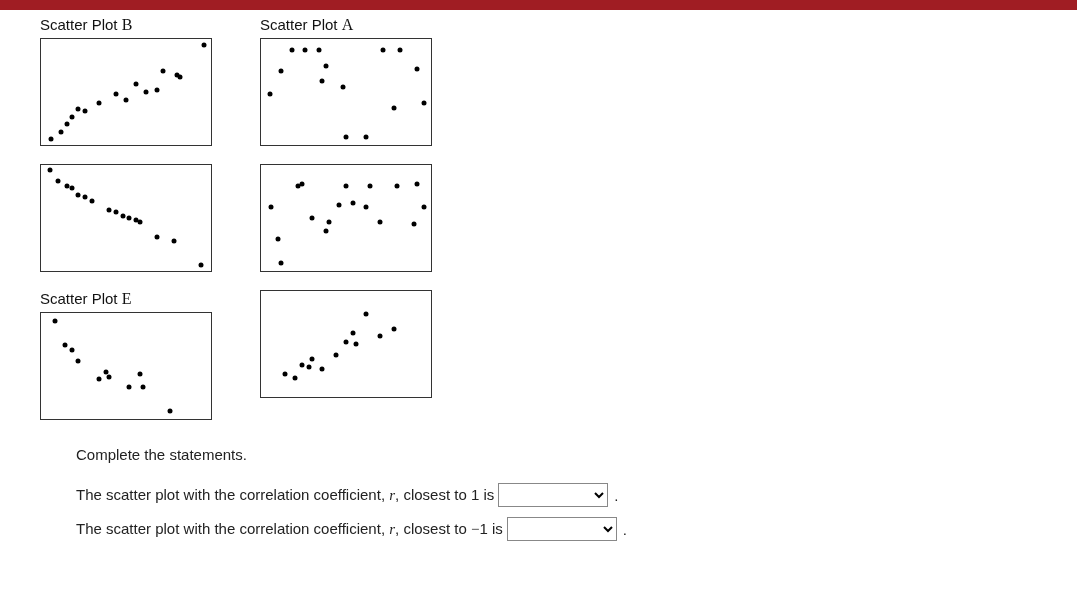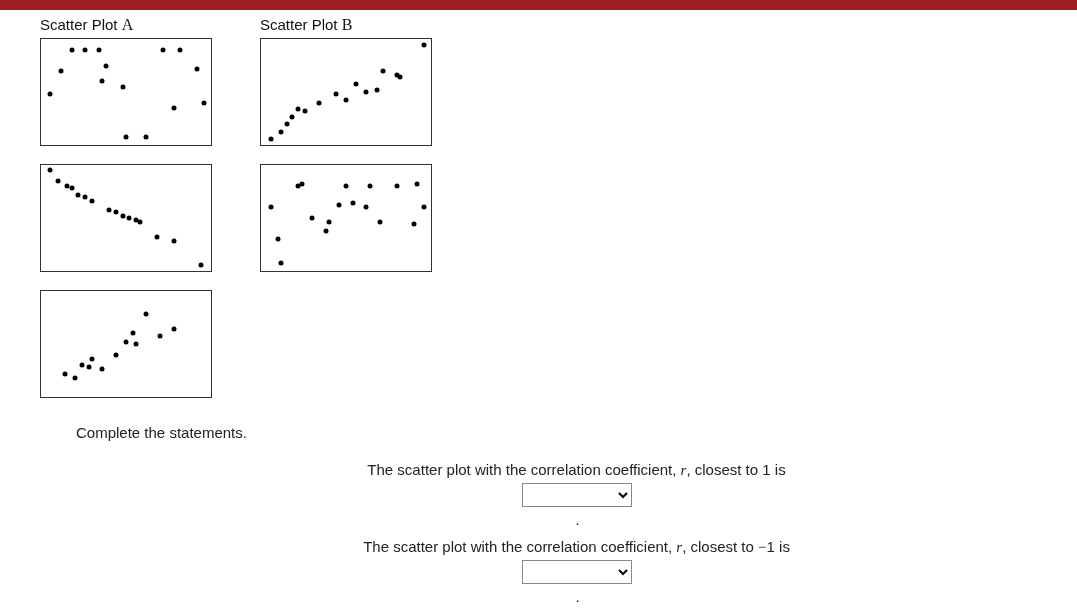--- a/index.html
+++ b/index.html
@@ -62,21 +62,20 @@
   }
   .stmt-header {
     margin-bottom: 20px;
   }
   .stmt-line {
     display: flex;
     align-items: center;
     gap: 4px;
     margin-bottom: 10px;
     white-space: nowrap;
-    flex-direction: column;
   }
   .stmt-line .r {
     font-family: "Times New Roman", Times, serif;
     font-style: italic;
   }
   .stmt-line .minus {
     font-family: "Times New Roman", Times, serif;
   }
   select.answer {
     width: 110px;
@@ -90,59 +89,59 @@
   }
 </style>
 </head>
 <body>
 
 <div class="top-bar"></div>
 
 <div class="page">
 
   <div class="plots-grid" id="plots-grid">
-      <div class="plot-cell">
-        <div class="plot-label"><span>Scatter Plot </span><span class="letter">A</span></div>
-        <div class="plot-box">
-          <div class="point" style="left: 8.5px; top: 55.12px;"></div>
-          <div class="point" style="left: 20.4px; top: 31.8px;"></div>
-          <div class="point" style="left: 30.6px; top: 10.6px;"></div>
-          <div class="point" style="left: 44.2px; top: 10.6px;"></div>
-          <div class="point" style="left: 57.8px; top: 10.6px;"></div>
-          <div class="point" style="left: 61.2px; top: 42.4px;"></div>
-          <div class="point" style="left: 64.6px; top: 26.5px;"></div>
-          <div class="point" style="left: 81.6px; top: 47.7px;"></div>
-          <div class="point" style="left: 85px; top: 97.52px;"></div>
-          <div class="point" style="left: 105.4px; top: 97.52px;"></div>
-          <div class="point" style="left: 122.4px; top: 10.6px;"></div>
-          <div class="point" style="left: 132.6px; top: 68.9px;"></div>
-          <div class="point" style="left: 139.4px; top: 10.6px;"></div>
-          <div class="point" style="left: 156.4px; top: 29.68px;"></div>
-          <div class="point" style="left: 163.2px; top: 63.6px;"></div>
-        </div>
-      </div>
       <div class="plot-cell">
         <div class="plot-label"><span>Scatter Plot </span><span class="letter">B</span></div>
         <div class="plot-box">
           <div class="point" style="left: 10.2px; top: 99.64px;"></div>
           <div class="point" style="left: 20.4px; top: 93.28px;"></div>
           <div class="point" style="left: 25.5px; top: 84.8px;"></div>
           <div class="point" style="left: 30.6px; top: 78.44px;"></div>
           <div class="point" style="left: 37.4px; top: 69.96px;"></div>
           <div class="point" style="left: 44.2px; top: 72.08px;"></div>
           <div class="point" style="left: 57.8px; top: 63.6px;"></div>
           <div class="point" style="left: 74.8px; top: 55.12px;"></div>
           <div class="point" style="left: 85px; top: 61.48px;"></div>
           <div class="point" style="left: 95.2px; top: 44.52px;"></div>
           <div class="point" style="left: 105.4px; top: 53px;"></div>
           <div class="point" style="left: 115.6px; top: 50.88px;"></div>
           <div class="point" style="left: 122.4px; top: 31.8px;"></div>
           <div class="point" style="left: 136px; top: 36.04px;"></div>
           <div class="point" style="left: 139.4px; top: 38.16px;"></div>
           <div class="point" style="left: 163.2px; top: 6.36px;"></div>
+        </div>
+      </div>
+      <div class="plot-cell">
+        <div class="plot-label"><span>Scatter Plot </span><span class="letter">A</span></div>
+        <div class="plot-box">
+          <div class="point" style="left: 8.5px; top: 55.12px;"></div>
+          <div class="point" style="left: 20.4px; top: 31.8px;"></div>
+          <div class="point" style="left: 30.6px; top: 10.6px;"></div>
+          <div class="point" style="left: 44.2px; top: 10.6px;"></div>
+          <div class="point" style="left: 57.8px; top: 10.6px;"></div>
+          <div class="point" style="left: 61.2px; top: 42.4px;"></div>
+          <div class="point" style="left: 64.6px; top: 26.5px;"></div>
+          <div class="point" style="left: 81.6px; top: 47.7px;"></div>
+          <div class="point" style="left: 85px; top: 97.52px;"></div>
+          <div class="point" style="left: 105.4px; top: 97.52px;"></div>
+          <div class="point" style="left: 122.4px; top: 10.6px;"></div>
+          <div class="point" style="left: 132.6px; top: 68.9px;"></div>
+          <div class="point" style="left: 139.4px; top: 10.6px;"></div>
+          <div class="point" style="left: 156.4px; top: 29.68px;"></div>
+          <div class="point" style="left: 163.2px; top: 63.6px;"></div>
         </div>
       </div>
       <div class="plot-cell">
         <div class="plot-box">
           <div class="point" style="left: 8.5px; top: 5.3px;"></div>
           <div class="point" style="left: 17px; top: 15.9px;"></div>
           <div class="point" style="left: 25.5px; top: 21.2px;"></div>
           <div class="point" style="left: 30.6px; top: 23.32px;"></div>
           <div class="point" style="left: 37.4px; top: 29.68px;"></div>
           <div class="point" style="left: 44.2px; top: 31.8px;"></div>
@@ -174,20 +173,36 @@
           <div class="point" style="left: 105.4px; top: 42.4px;"></div>
           <div class="point" style="left: 108.8px; top: 21.2px;"></div>
           <div class="point" style="left: 119px; top: 57.24px;"></div>
           <div class="point" style="left: 136px; top: 21.2px;"></div>
           <div class="point" style="left: 153px; top: 59.36px;"></div>
           <div class="point" style="left: 156.4px; top: 19.08px;"></div>
           <div class="point" style="left: 163.2px; top: 42.4px;"></div>
         </div>
       </div>
       <div class="plot-cell">
+        <div class="plot-label"><span>Scatter Plot </span><span class="letter">E</span></div>
+        <div class="plot-box">
+          <div class="point" style="left: 13.6px; top: 8.48px;"></div>
+          <div class="point" style="left: 23.8px; top: 31.8px;"></div>
+          <div class="point" style="left: 30.6px; top: 37.1px;"></div>
+          <div class="point" style="left: 37.4px; top: 47.7px;"></div>
+          <div class="point" style="left: 57.8px; top: 65.72px;"></div>
+          <div class="point" style="left: 64.6px; top: 59.36px;"></div>
+          <div class="point" style="left: 68px; top: 63.6px;"></div>
+          <div class="point" style="left: 88.4px; top: 74.2px;"></div>
+          <div class="point" style="left: 98.6px; top: 61.48px;"></div>
+          <div class="point" style="left: 102px; top: 74.2px;"></div>
+          <div class="point" style="left: 129.2px; top: 97.52px;"></div>
+        </div>
+      </div>
+      <div class="plot-cell">
         <div class="plot-box">
           <div class="point" style="left: 23.8px; top: 82.68px;"></div>
           <div class="point" style="left: 34px; top: 86.92px;"></div>
           <div class="point" style="left: 40.8px; top: 74.2px;"></div>
           <div class="point" style="left: 47.6px; top: 76.32px;"></div>
           <div class="point" style="left: 51px; top: 67.84px;"></div>
           <div class="point" style="left: 61.2px; top: 78.44px;"></div>
           <div class="point" style="left: 74.8px; top: 63.6px;"></div>
           <div class="point" style="left: 85px; top: 50.88px;"></div>
           <div class="point" style="left: 91.8px; top: 42.4px;"></div>

